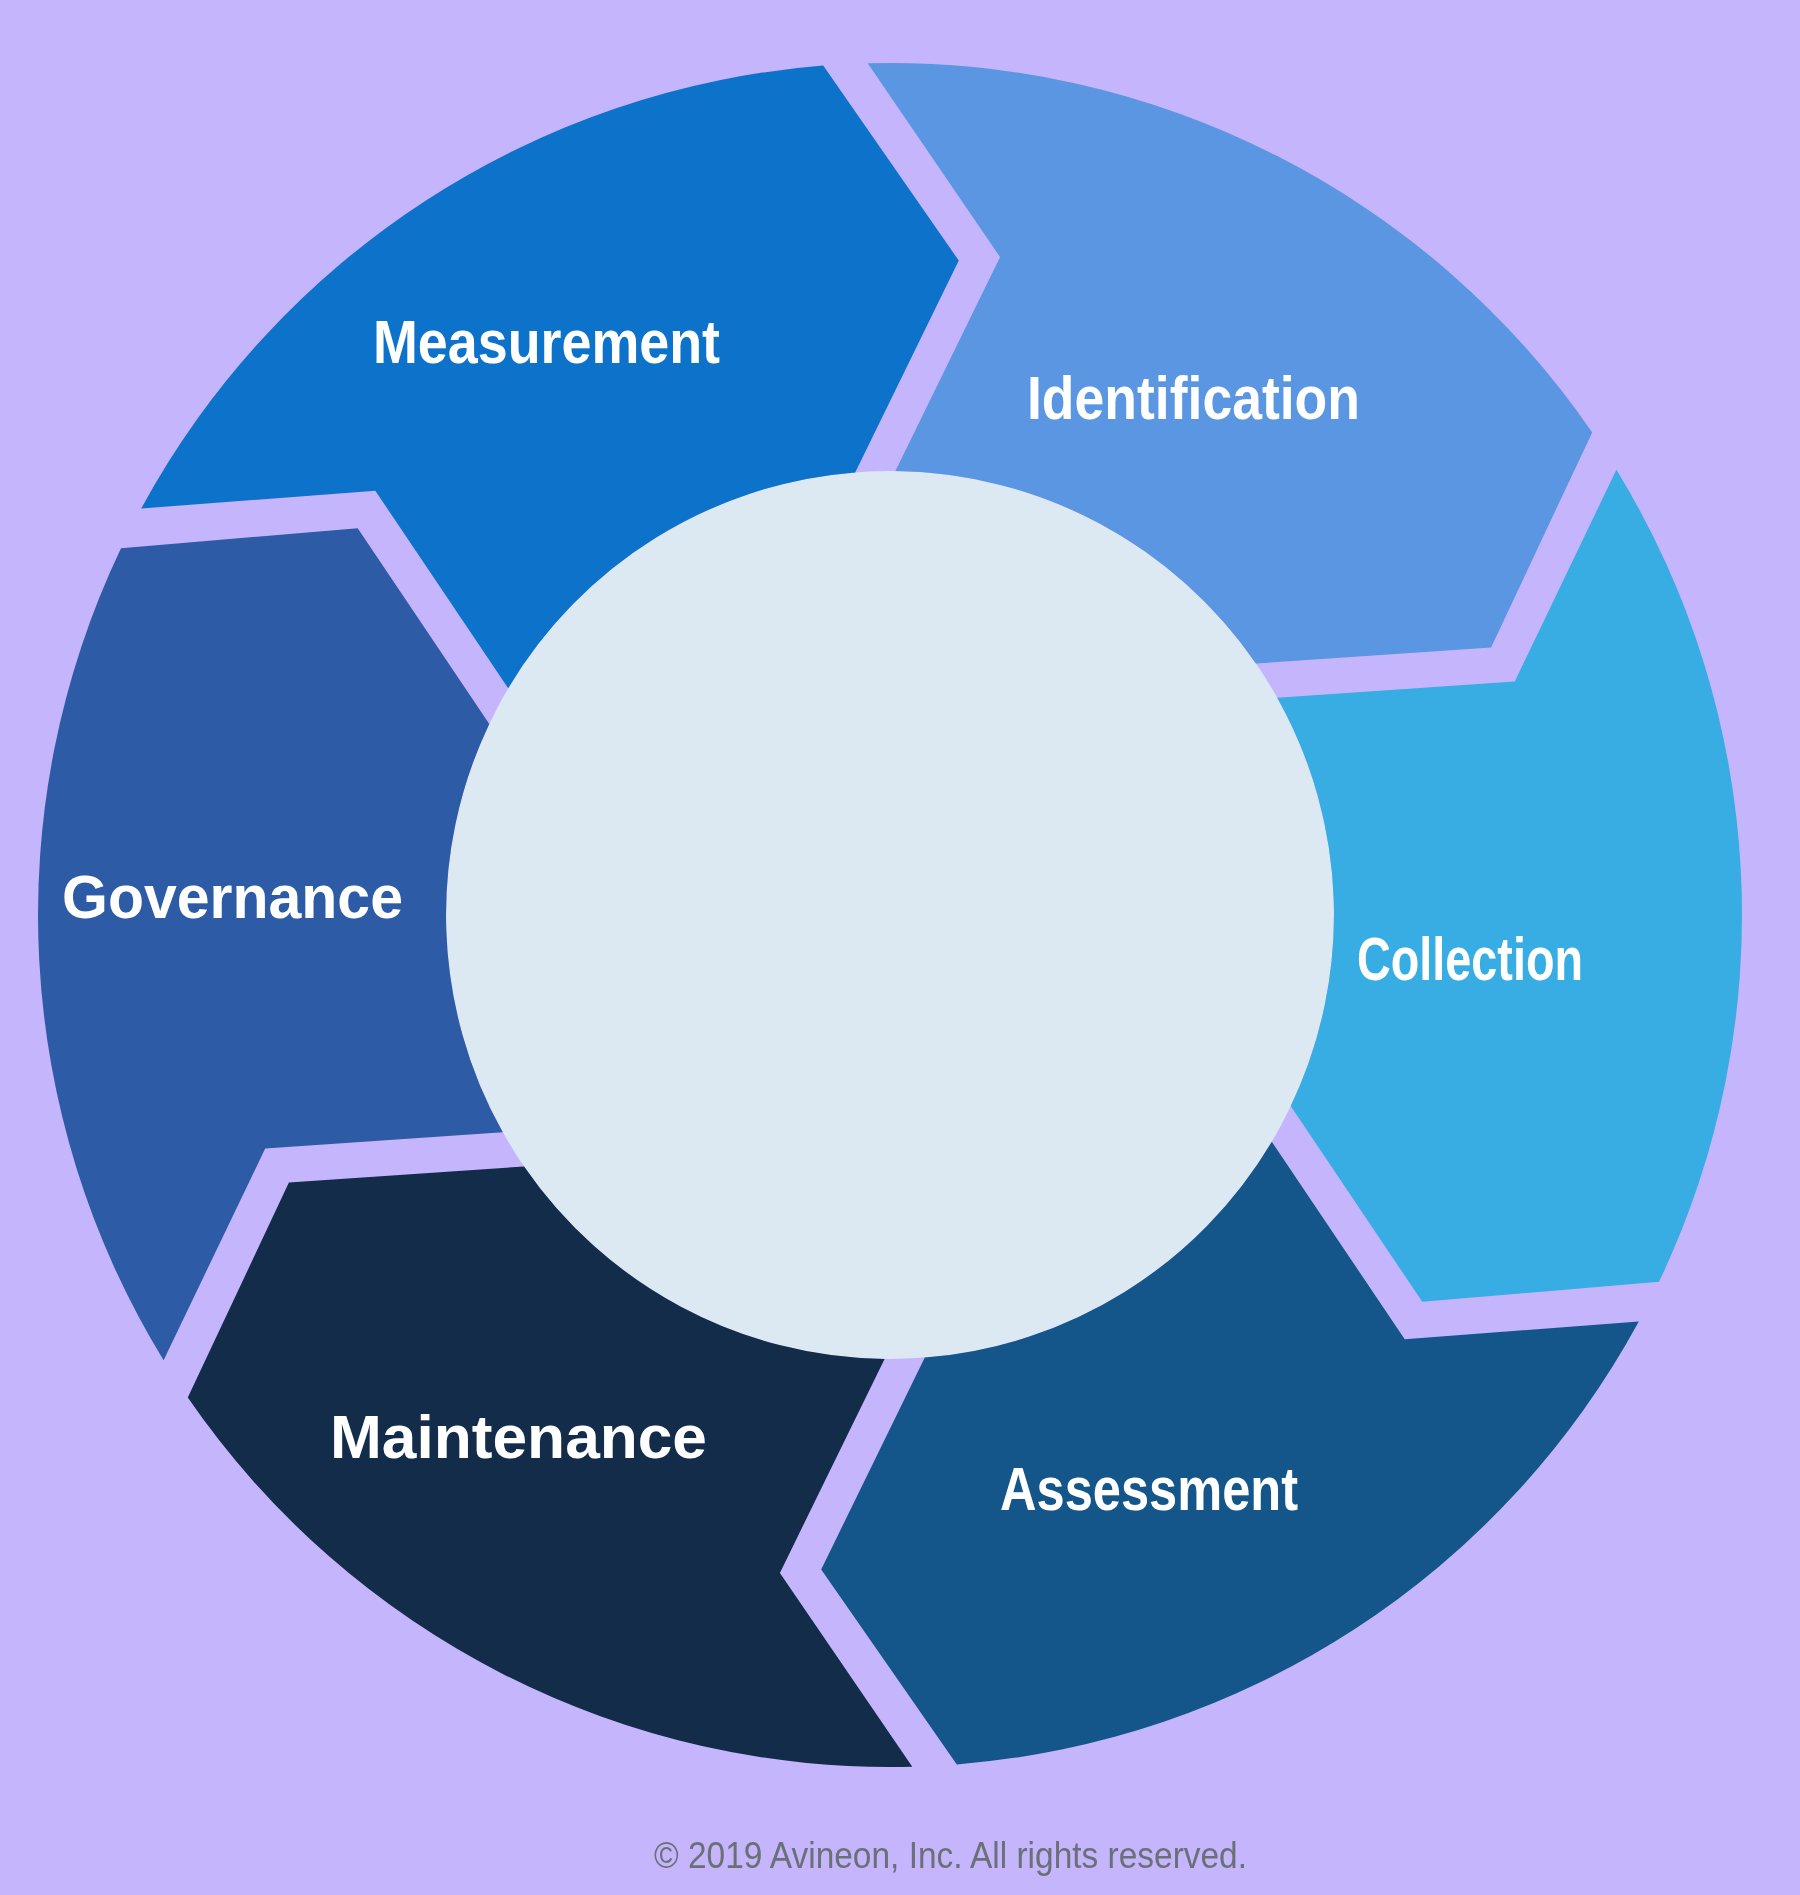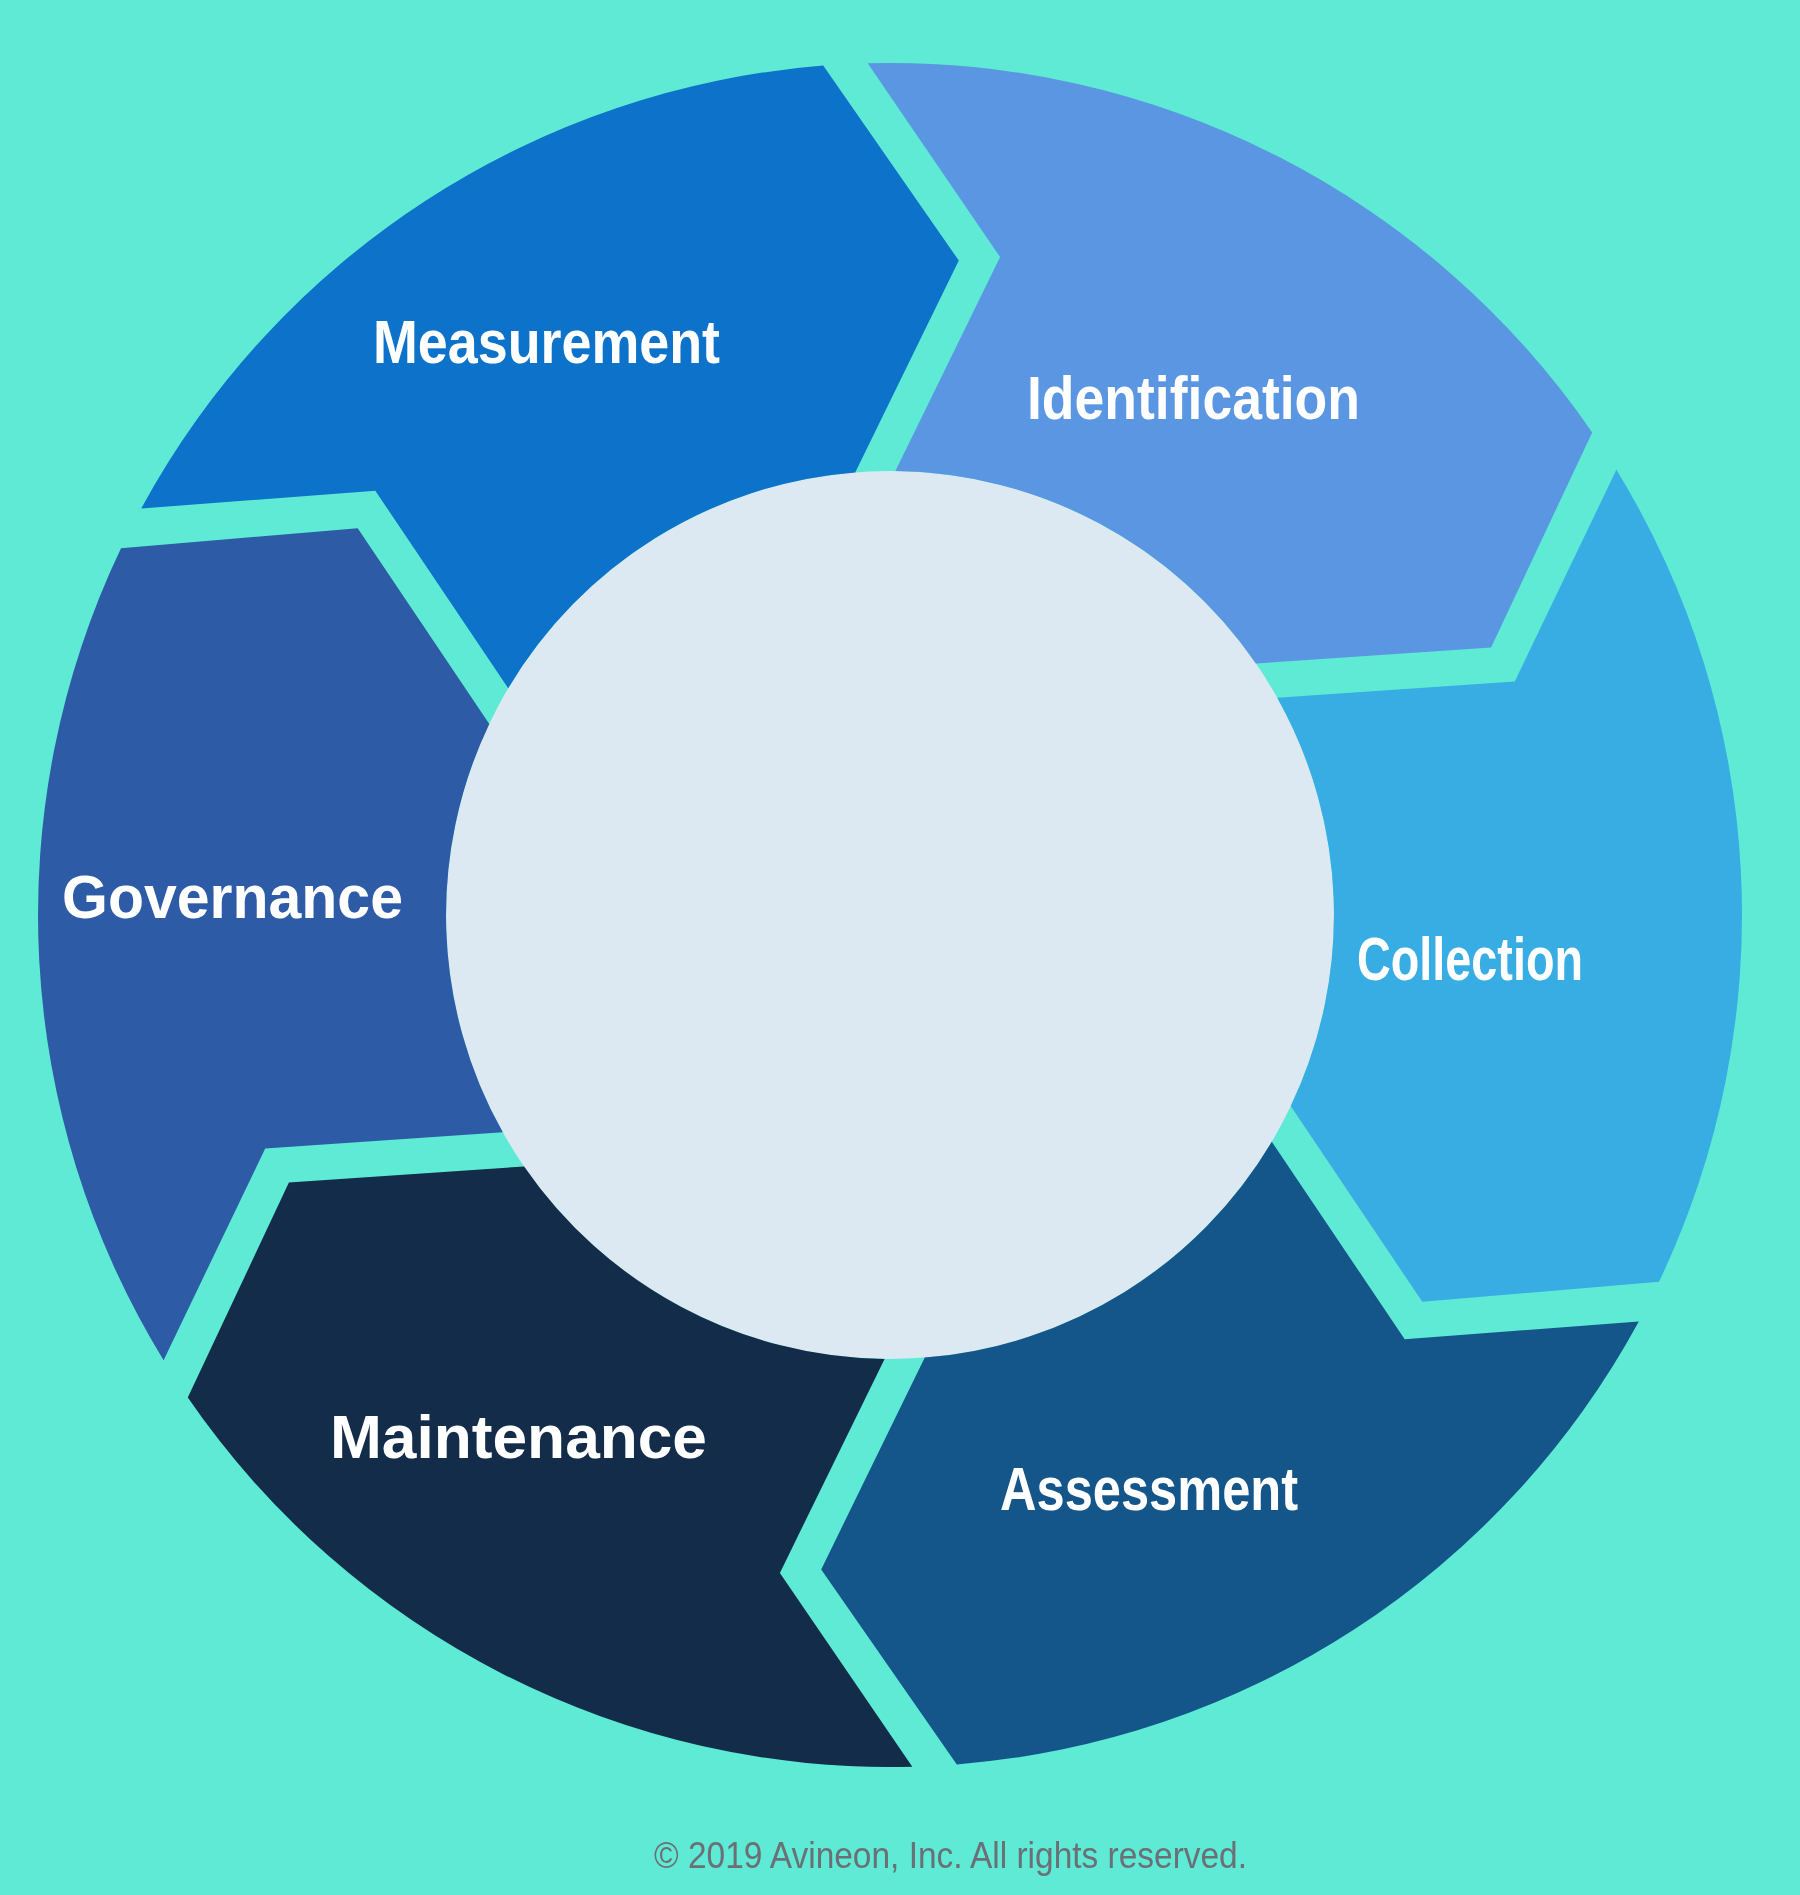--- a/index.html
+++ b/index.html
@@ -18,21 +18,21 @@
   }
   .footer-text {
     font-family: "Liberation Sans", sans-serif;
     font-weight: 400;
     font-size: 37px;
   }
 </style>
 </head>
 <body>
 
-<div class="stage" style="background: #5eead4;">
+<div class="stage" style="background: #c4b5fd;">
   <svg id="ring-svg" width="1800" height="1895" viewBox="0 0 1800 1895">
     <g id="ring-base">
         <circle cx="890" cy="915" r="444" fill="#dde9f2"></circle>
       </g>
     <g id="ring-segments">
         <path d="M 867.7 63.3 A 852 852 0 0 1 1592.2 432.4 L 1491.1 647.4 L 1255.9 663.5 A 444 444 0 0 0 895.4 471.0 L 1000.1 257.1 Z" fill="#5b96e2"></path>
         <path d="M 1616.4 469.8 A 852 852 0 0 1 1659.0 1281.8 L 1422.3 1301.8 L 1290.7 1106.1 A 444 444 0 0 0 1277.2 697.7 L 1514.8 681.4 Z" fill="#37ade3"></path>
         <path d="M 1638.8 1321.5 A 852 852 0 0 1 956.8 1764.4 L 821.2 1569.4 L 924.8 1357.6 A 444 444 0 0 0 1271.8 1141.7 L 1404.7 1339.3 Z" fill="#14568a"></path>
         <path d="M 912.3 1766.7 A 852 852 0 0 1 187.8 1397.6 L 288.9 1182.6 L 524.1 1166.5 A 444 444 0 0 0 884.6 1359.0 L 779.9 1572.9 Z" fill="#132c4a"></path>
         <path d="M 163.6 1360.2 A 852 852 0 0 1 121.0 548.2 L 357.7 528.2 L 489.3 723.9 A 444 444 0 0 0 502.8 1132.3 L 265.2 1148.6 Z" fill="#2e5ba6"></path>

